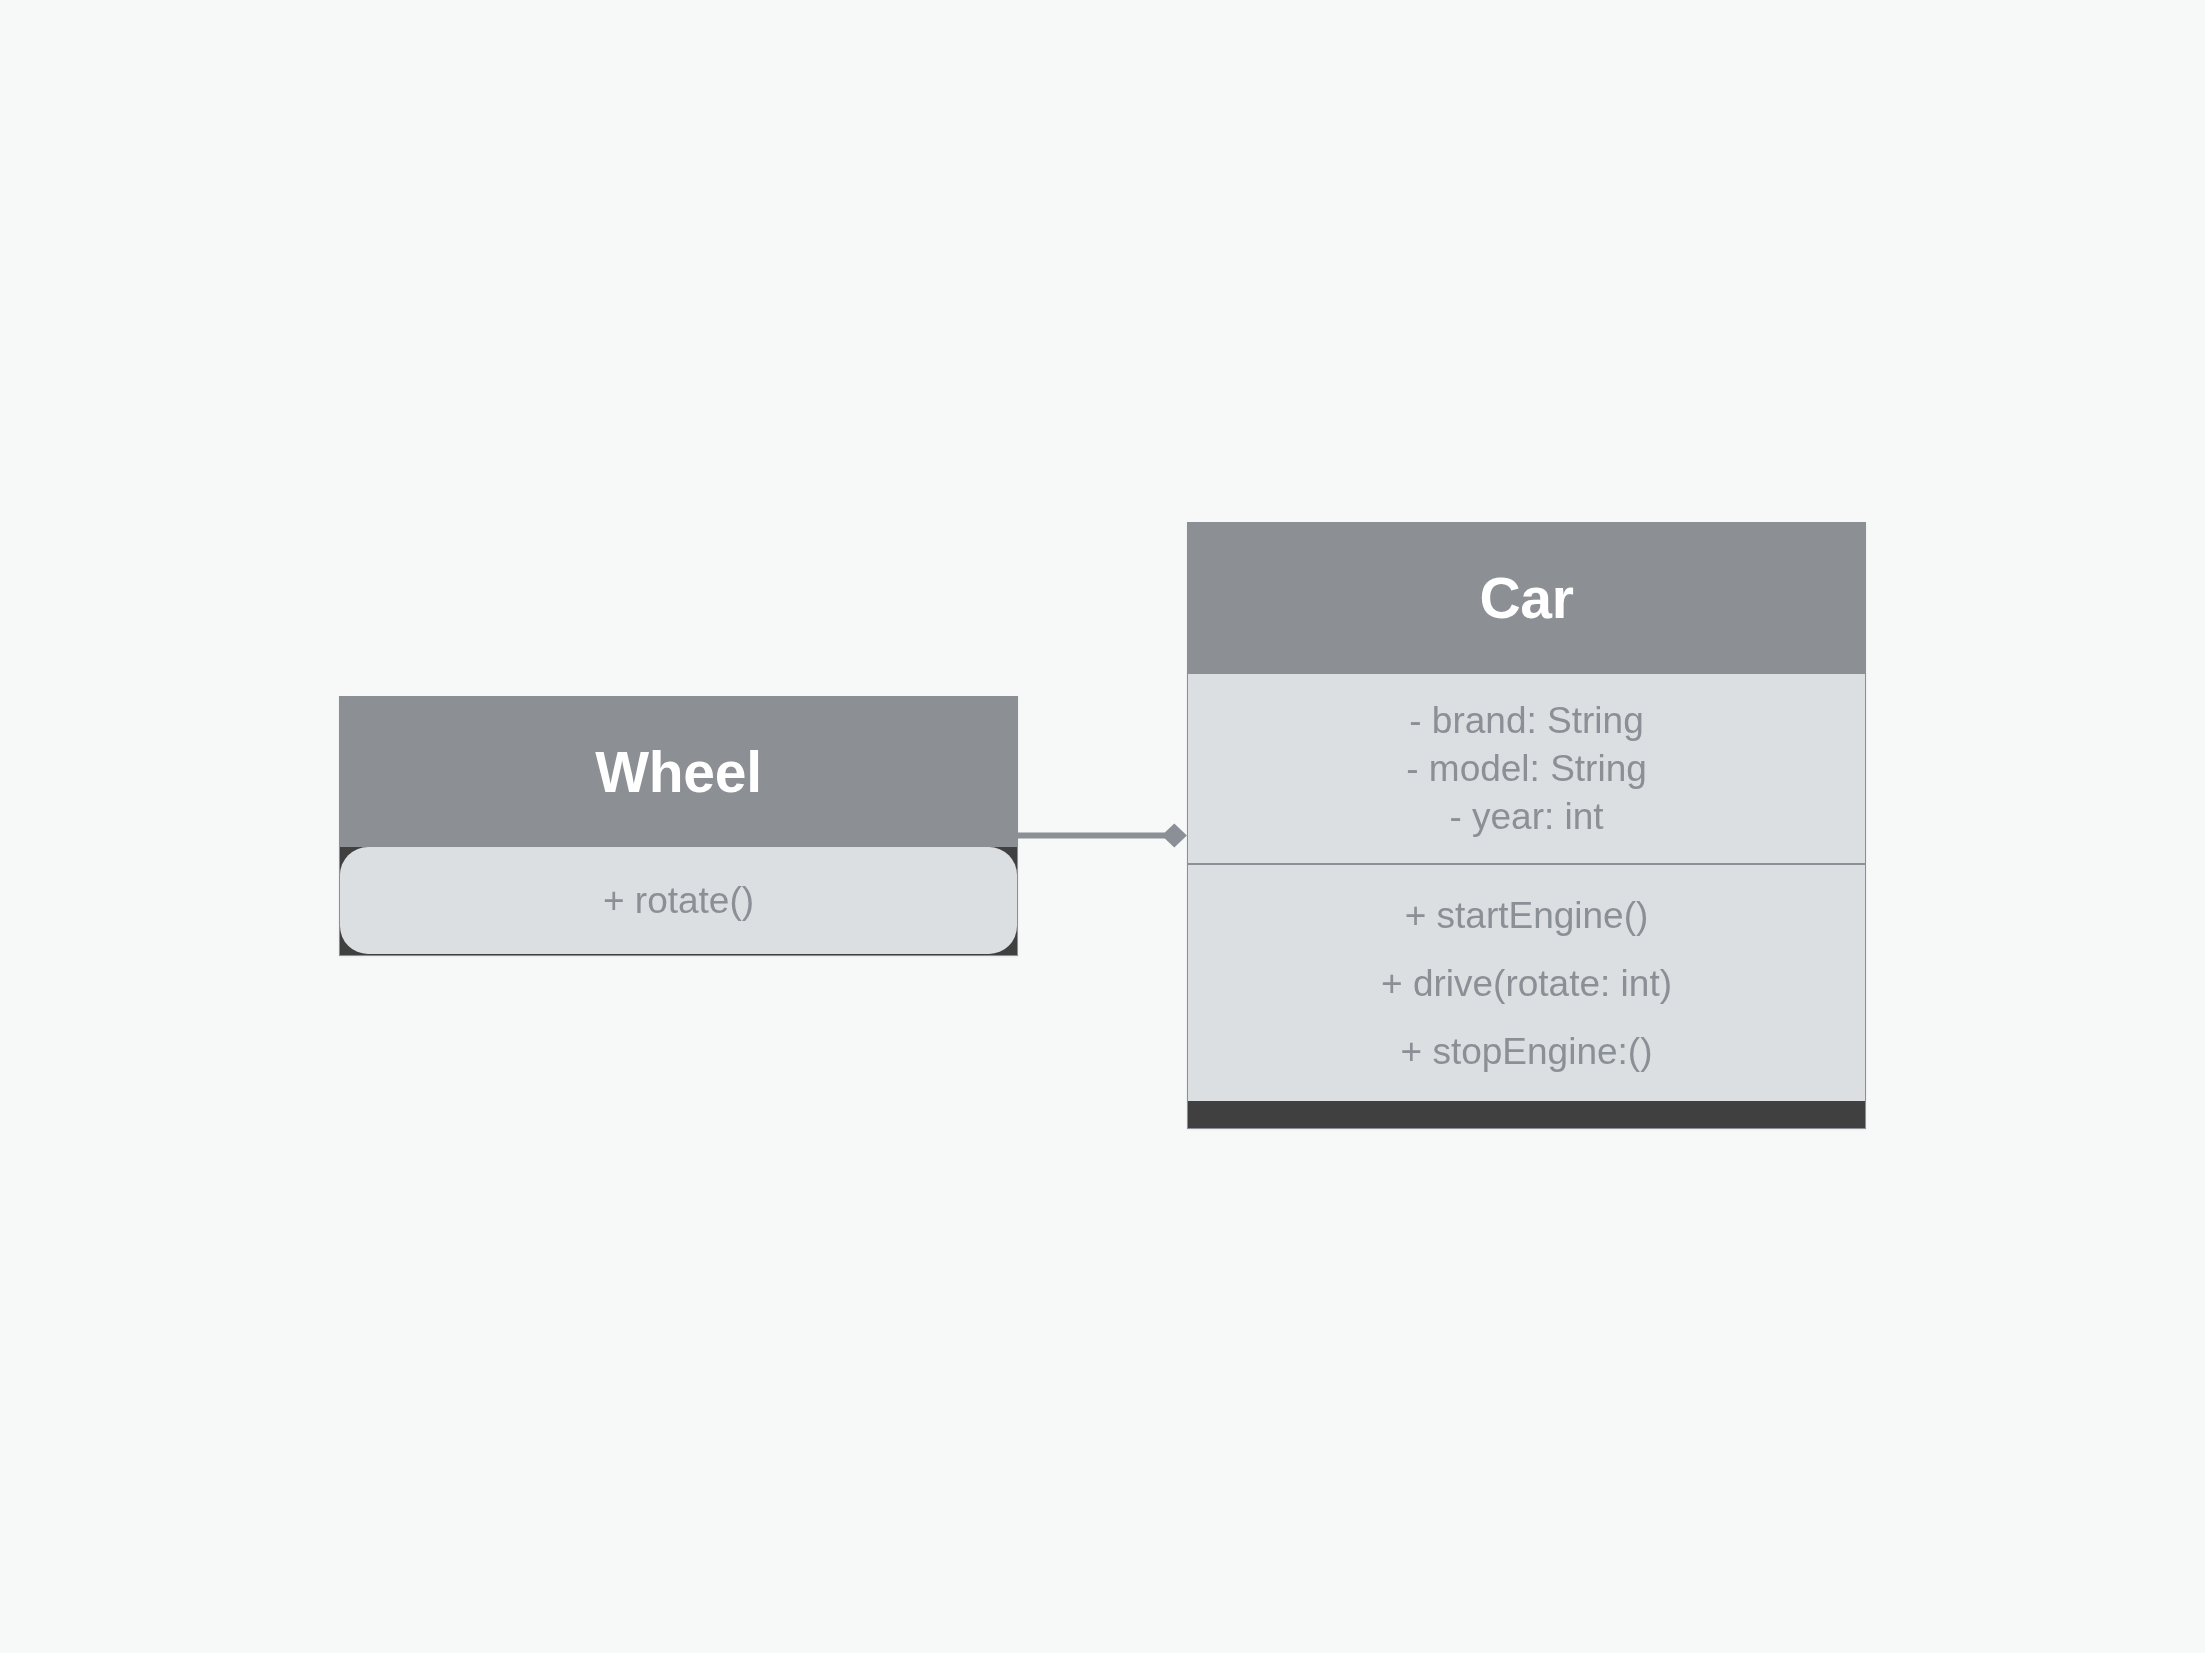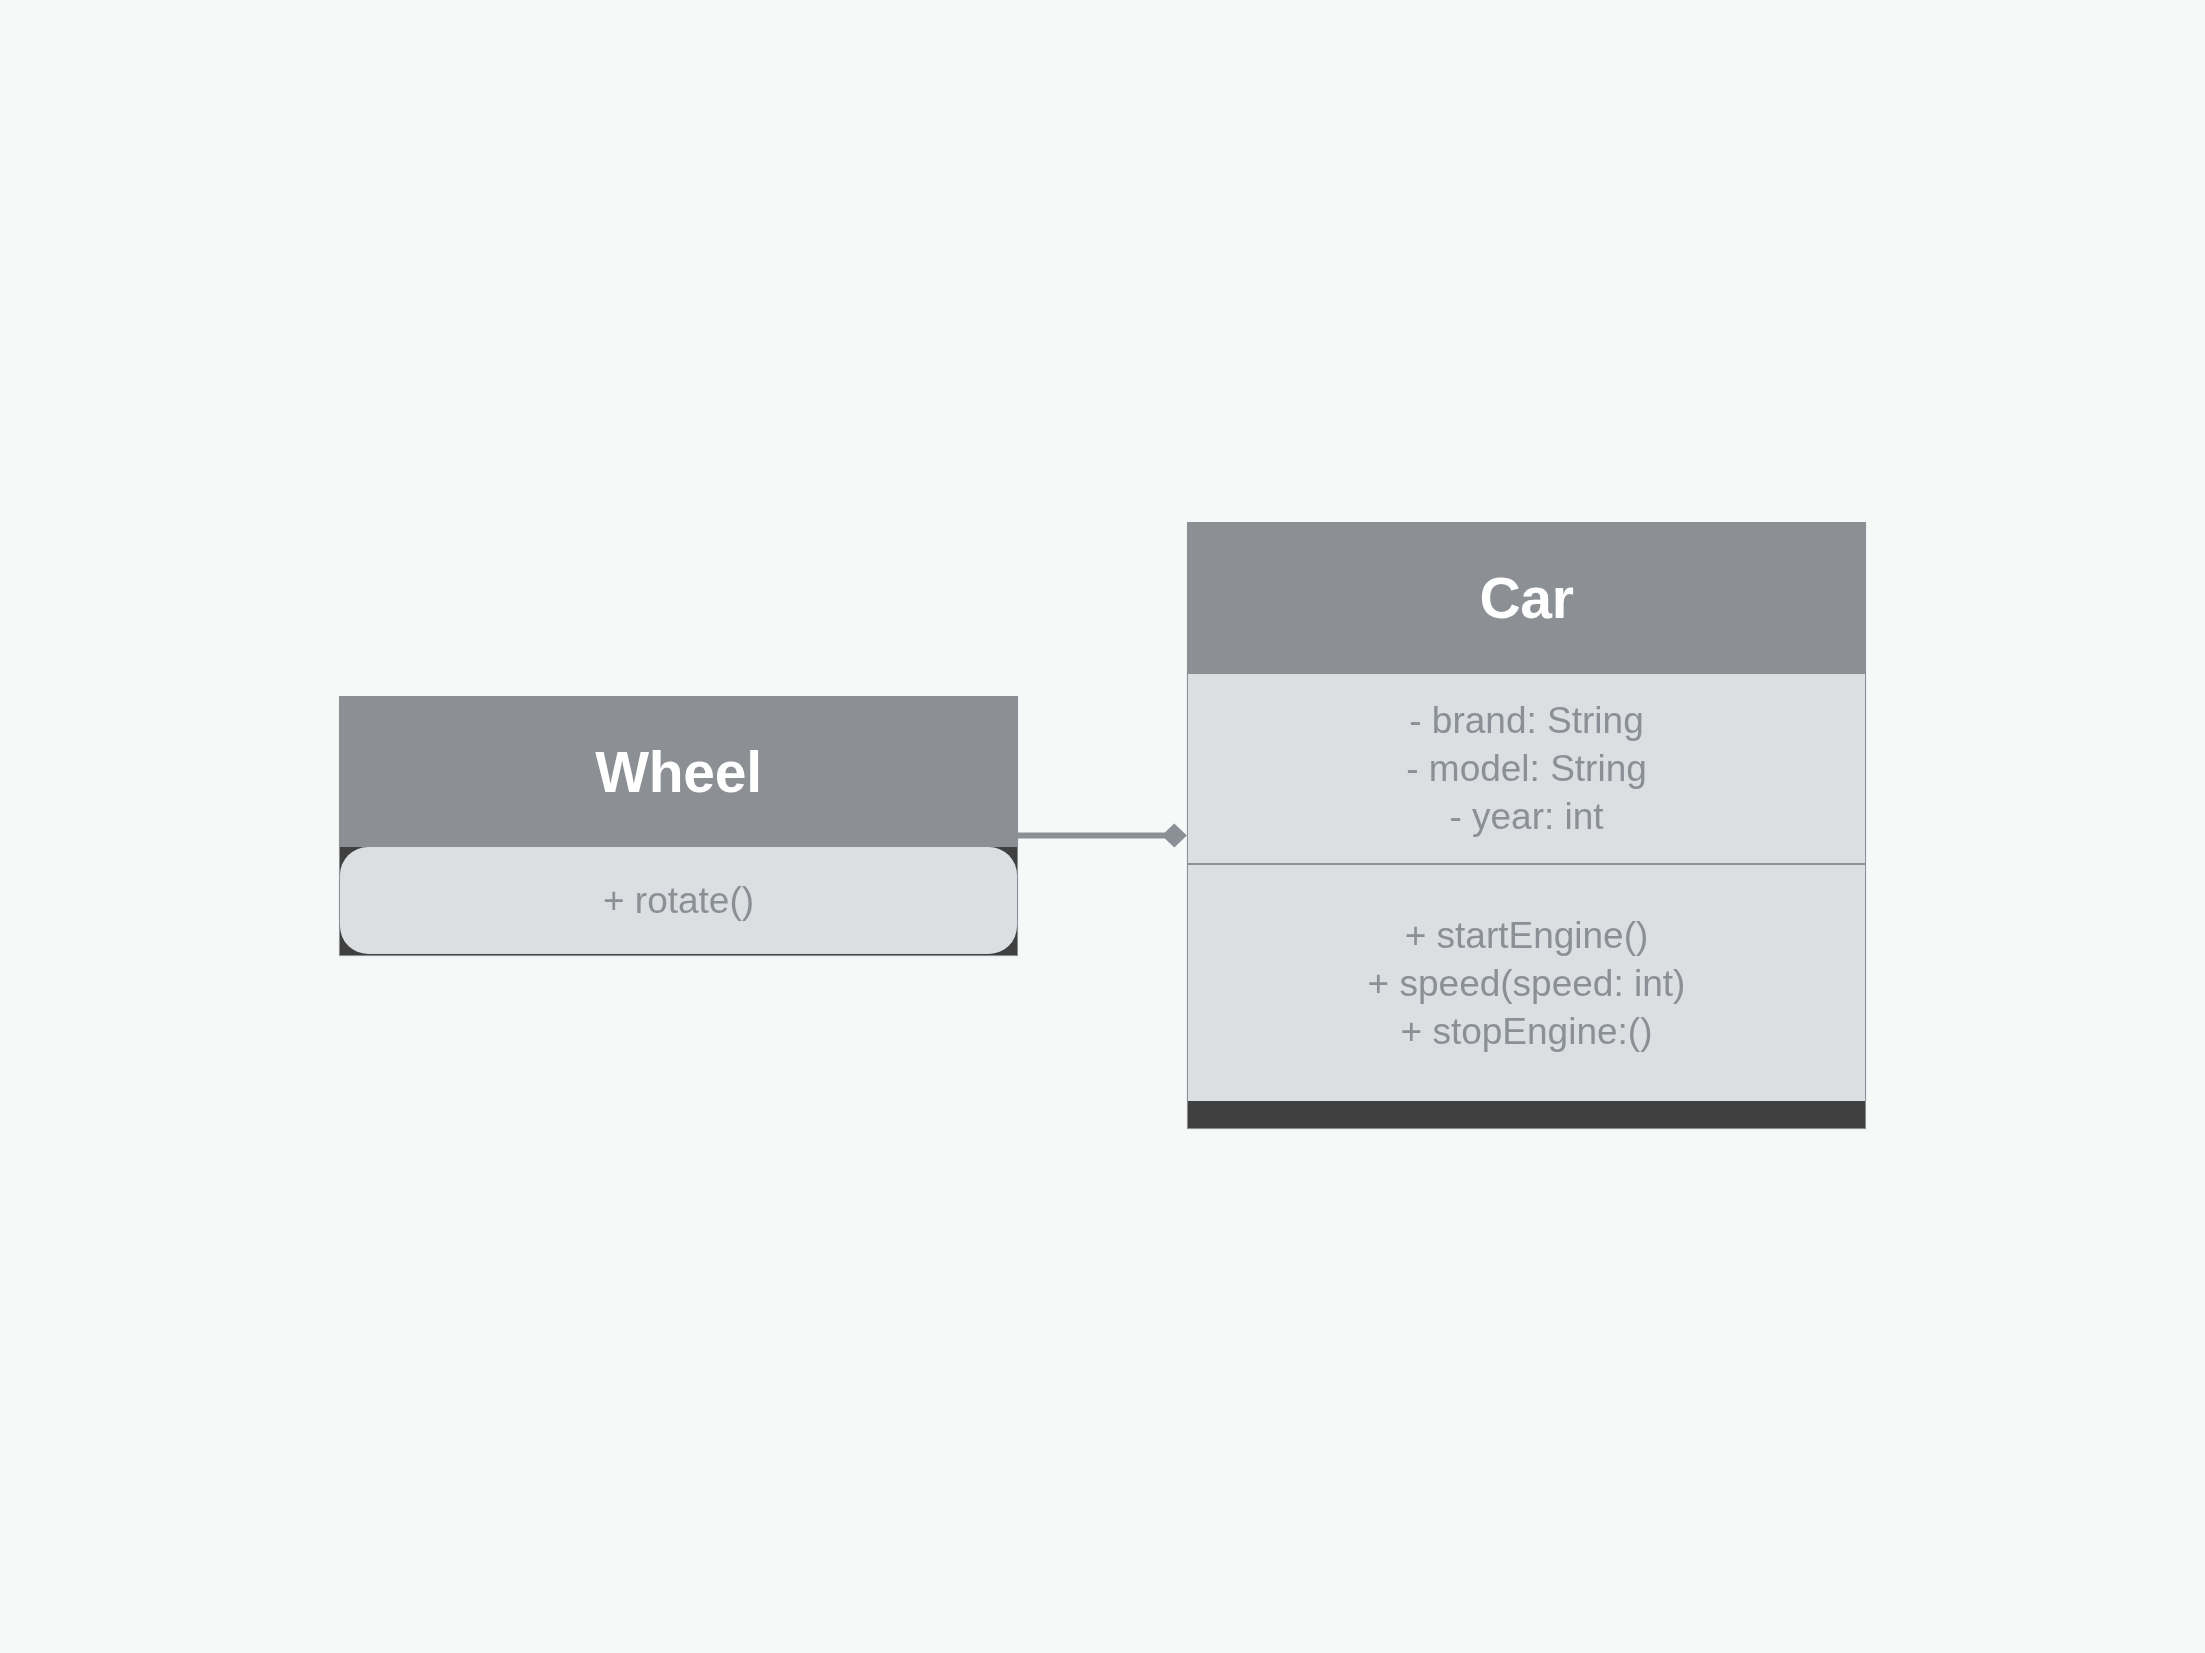--- a/index.html
+++ b/index.html
@@ -79,21 +79,21 @@
   #class-wheel .uml-row { line-height: 1.0; }
 
   #class-car {
     left: 1187px;
     top: 522px;
     width: 679px;
     height: 607px;
   }
   #class-car .uml-header { height: 151px; }
   #class-car .compartment-attributes { height: 189px; }
-  #class-car .compartment-methods { height: 236px; }
+  #class-car .compartment-methods { height: 236px; gap: 20px; }
   #class-car .uml-row { margin: 0 0 11px 0; }
   #class-car .uml-row:last-child { margin-bottom: 0; }
 
   
   #composition-link {
     position: absolute;
     left: 1018px;
     top: 819px;
     width: 170px;
     height: 33px;
@@ -116,21 +116,21 @@
     <div class="uml-header">Car</div>
 
     <div class="uml-compartment compartment-attributes">
       <div class="uml-row">- brand: String</div>
       <div class="uml-row">- model: String</div>
       <div class="uml-row">- year: int</div>
     </div>
 
     <div class="uml-compartment compartment-methods">
       <div class="uml-row">+ startEngine()</div>
-      <div class="uml-row">+ speed(speed: int)</div>
+      <div class="uml-row">+ drive(rotate: int)</div>
       <div class="uml-row">+ stopEngine:()</div>
     </div>
   </div>
 
   <svg id="composition-link" viewBox="0 0 310 60">
     <line x1="0" y1="30" x2="268" y2="30" stroke="#8a9095" stroke-width="11"></line>
     <polygon points="262,30 285,8 308,30 285,52" fill="#8a9095"></polygon>
   </svg>
 
 </div>

